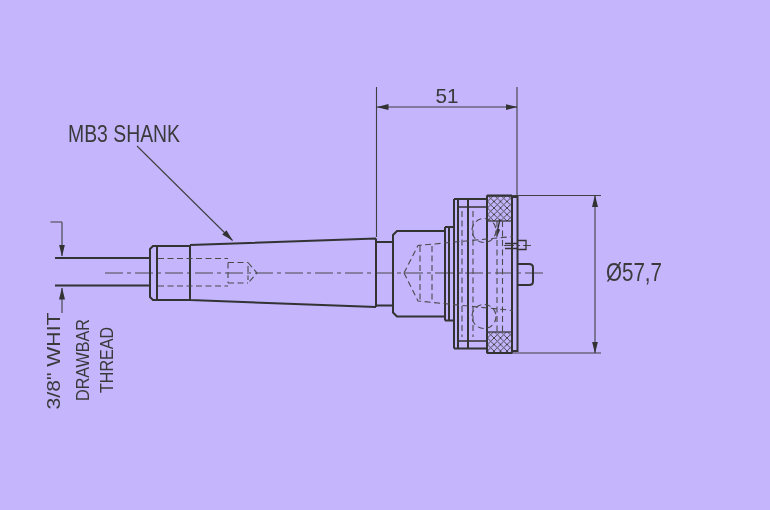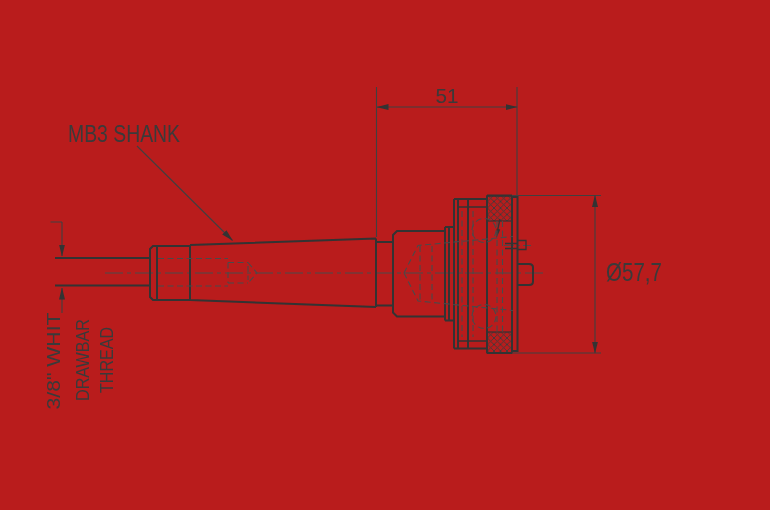--- a/index.html
+++ b/index.html
@@ -1,19 +1,19 @@
 <!DOCTYPE html>
 <html><head>
 <meta charset="utf-8">
 <style>
   html, body { margin: 0; padding: 0; background: #ffffff; }
   .canvas {
     position: relative;
     width: 770px; height: 510px;
-    background: #b91c1c;
+    background: #c4b5fd;
     font-family: "Liberation Sans", sans-serif;
     overflow: hidden;
   }
   svg { display: block; }
   text {
     fill: #3a3a3a;
     font-family: "Liberation Sans", "DejaVu Sans", sans-serif;
   }
   .outline { stroke: #333333; stroke-width: 2; fill: none; }
   .outline-thin { stroke: #333333; stroke-width: 1.3; fill: none; }

